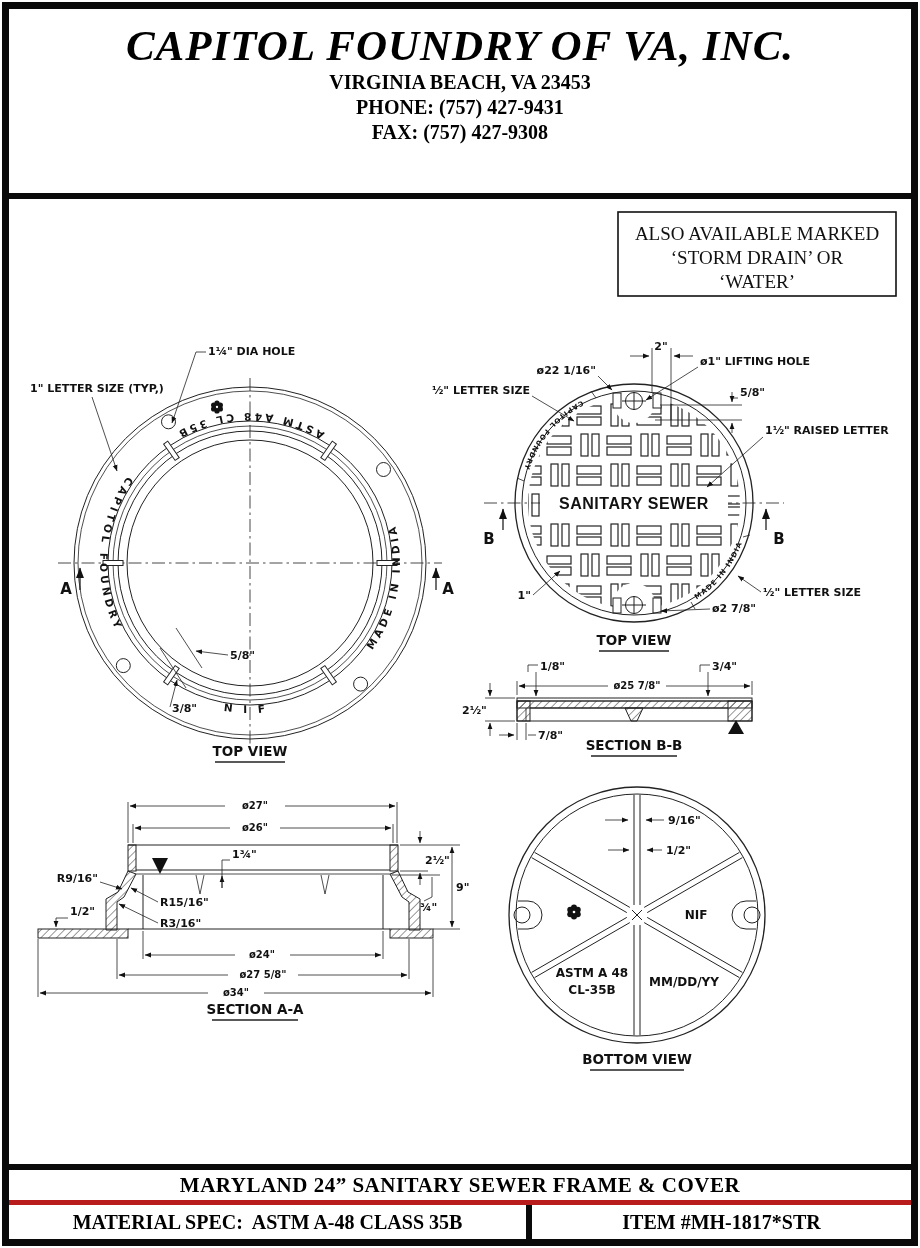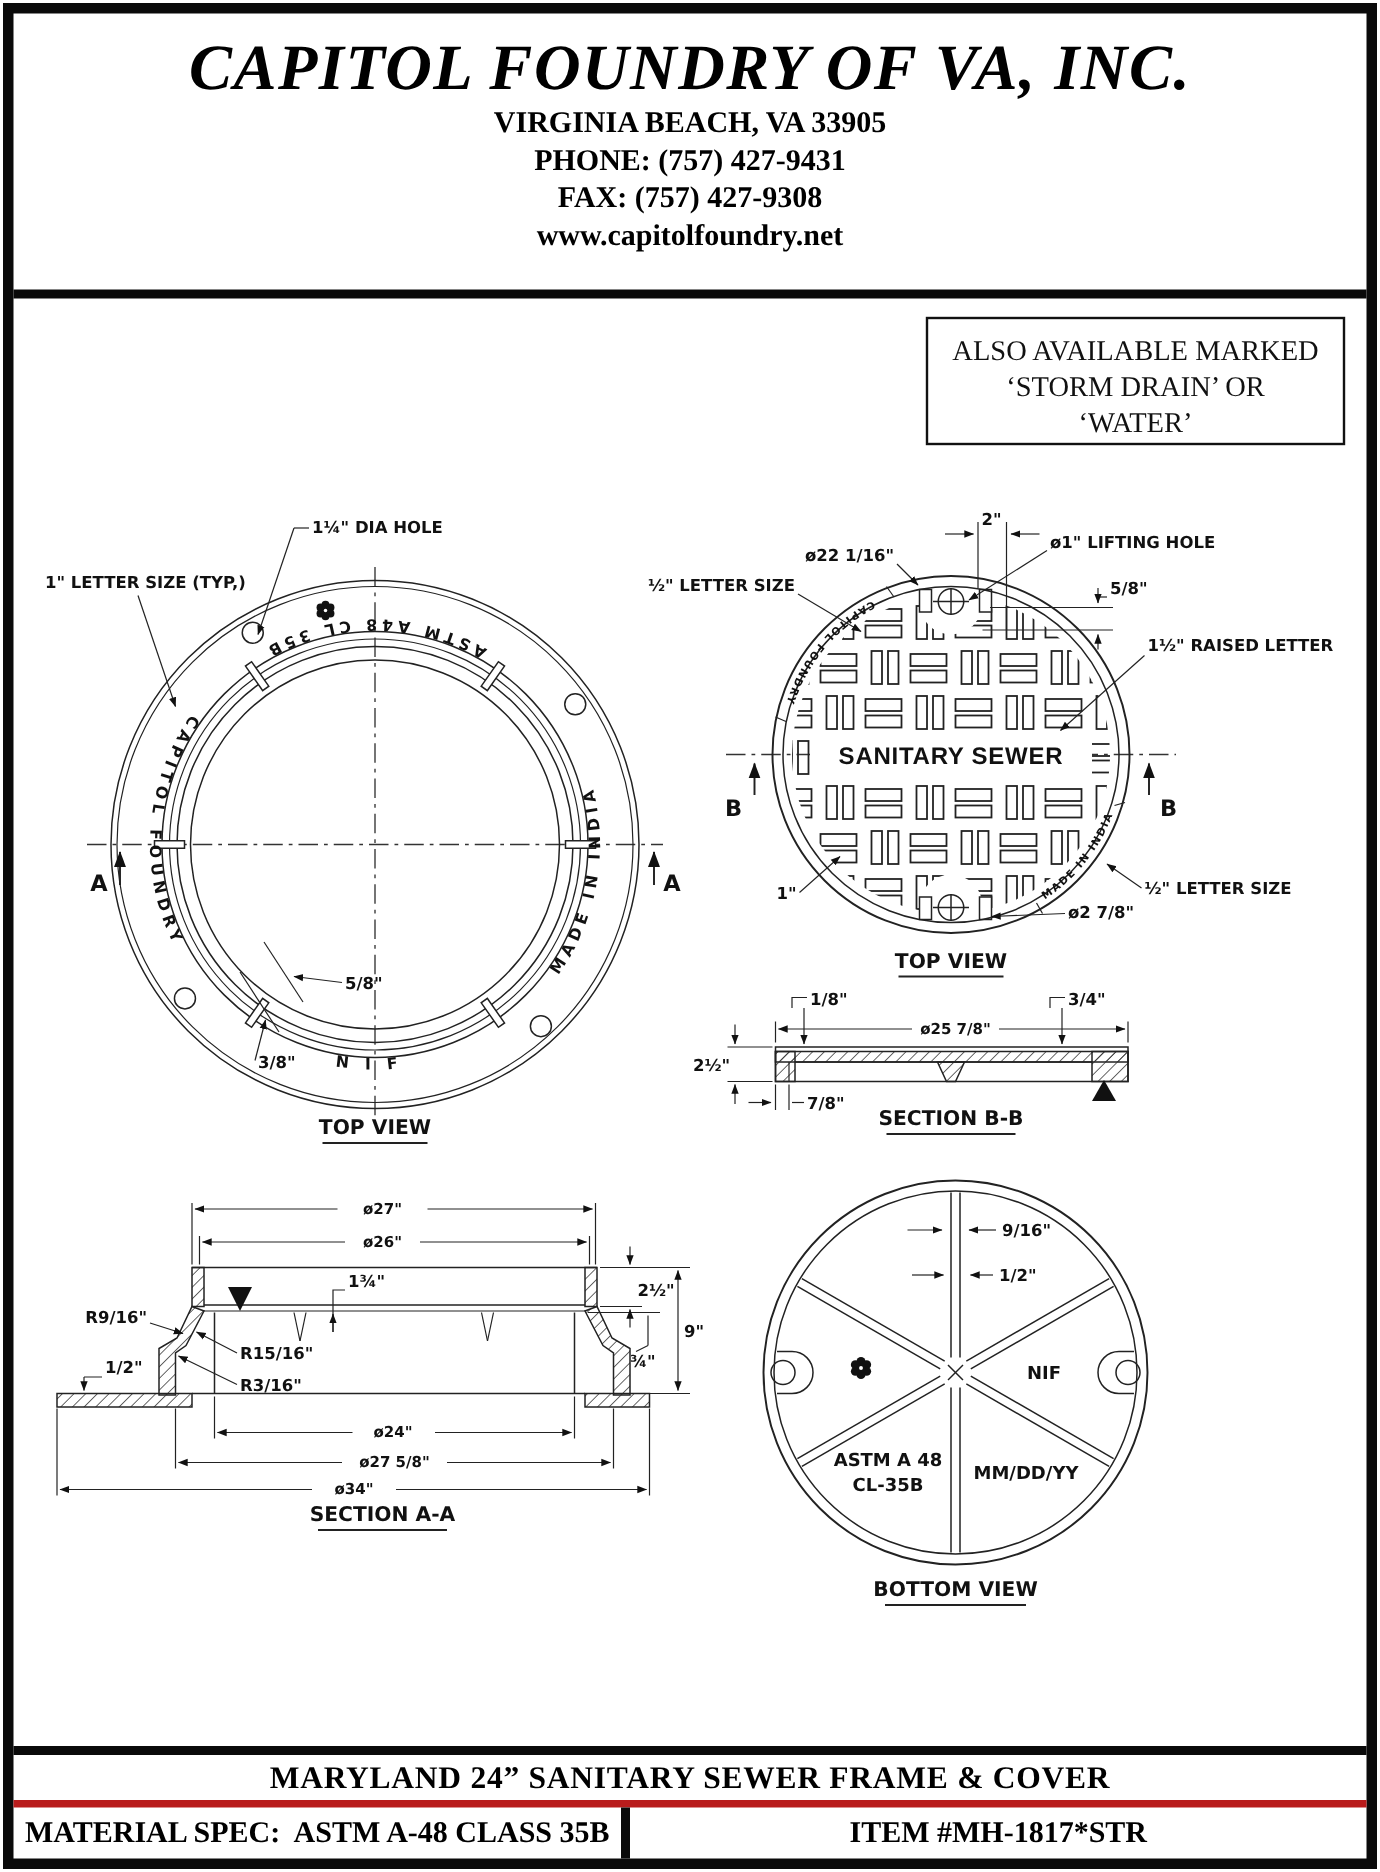--- a/index.html
+++ b/index.html
@@ -6,21 +6,21 @@
   .page{position:relative;width:920px;height:1248px;background:#fff;font-family:"Liberation Serif",serif;color:#000;overflow:hidden;}
   .outer{position:absolute;left:2px;top:2px;width:902px;height:1230px;border:7px solid #0a0a0a;display:flex;flex-direction:column;background:#fff;}
   .hdr{height:184px;border-bottom:6px solid #0a0a0a;text-align:center;}
   .hdr .co{font-size:43px;font-weight:bold;font-style:italic;margin-top:12px;letter-spacing:1px;}
   .hdr .ln{font-size:20px;font-weight:bold;line-height:25px;}
   .main{flex:1;position:relative;border-bottom:6px solid #0a0a0a;padding-left:42px;}
   .main svg{position:absolute;left:0;top:0;}
   .tbar{height:30px;border-bottom:5px solid #b91c1c;display:flex;align-items:center;justify-content:center;font-size:21px;font-weight:bold;letter-spacing:.5px;}
   .fbar{height:34px;display:flex;align-items:stretch;font-size:20px;font-weight:bold;}
   .fbar .cell{display:flex;align-items:center;justify-content:center;white-space:pre;}
-  .fbar .c1{width:405px;}
+  .fbar .c1{width:517px;}
   .fbar .div{width:6px;background:#0a0a0a;}
   .fbar .c2{flex:1;}
   
   text{fill:#111;}
   .lbl{font:bold 11px "DejaVu Sans",sans-serif;}
   .lbl10{font:bold 10px "DejaVu Sans",sans-serif;}
   .mk{font:bold 15px "DejaVu Sans",sans-serif;}
   .cap{font:bold 13.5px "DejaVu Sans",sans-serif;}
   .rimA{font:bold 10.5px "DejaVu Sans",sans-serif;letter-spacing:3.5px;}
   .rimB{font:bold 7px "DejaVu Sans",sans-serif;letter-spacing:1.2px;}
@@ -35,24 +35,23 @@
   .hf{fill:url(#hatch);stroke:#222;stroke-width:1;}
 </style>
 </head>
 <body>
 
 <div class="page">
  <div class="outer">
 
   <div class="hdr">
     <div class="co">CAPITOL FOUNDRY OF VA, INC.</div>
-    <div class="ln">VIRGINIA BEACH, VA 33905</div>
+    <div class="ln">VIRGINIA BEACH, VA 23453</div>
     <div class="ln">PHONE: (757) 427-9431</div>
     <div class="ln">FAX: (757) 427-9308</div>
-    <div class="ln">www.capitolfoundry.net</div>
   </div>
 
   <div class="main">
   <svg width="894" height="958" viewBox="9 201 894 958" xmlns="http://www.w3.org/2000/svg">
     <defs>
       <marker id="ar" viewBox="0 0 10 10" refX="8.5" refY="5" markerWidth="9" markerHeight="9" orient="auto-start-reverse">
         <path d="M0,1.6 L9,5 L0,8.4 z" fill="#111"></path>
       </marker>
       <pattern id="hatch" width="5.5" height="5.5" patternUnits="userSpaceOnUse" patternTransform="rotate(45)">
         <line x1="0" y1="0" x2="0" y2="5.5" stroke="#333" stroke-width="1"></line>

